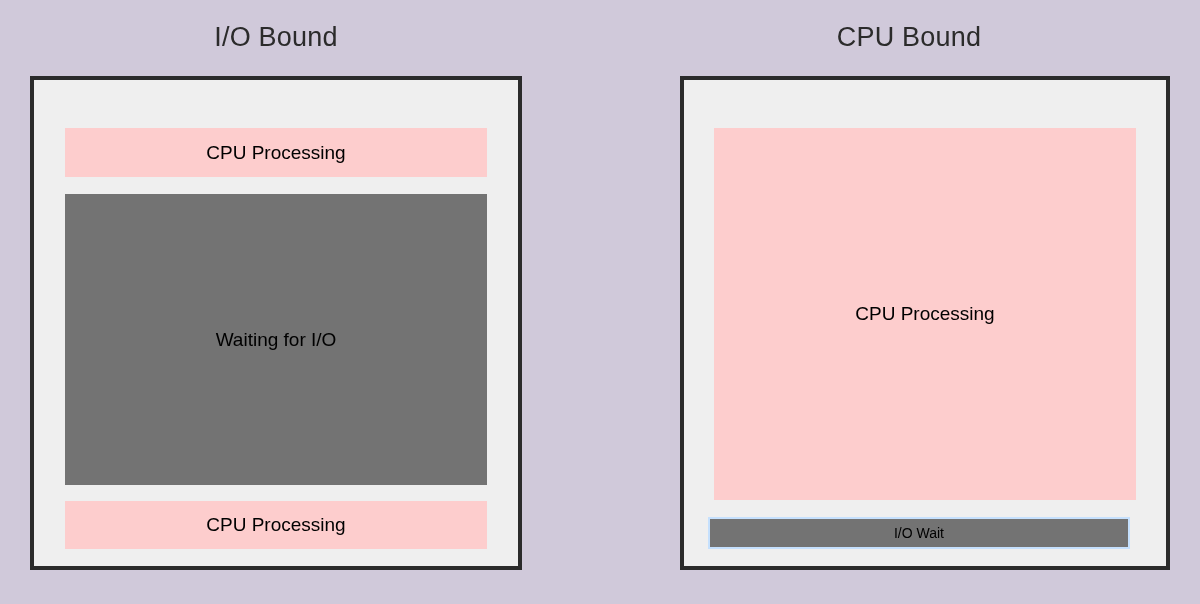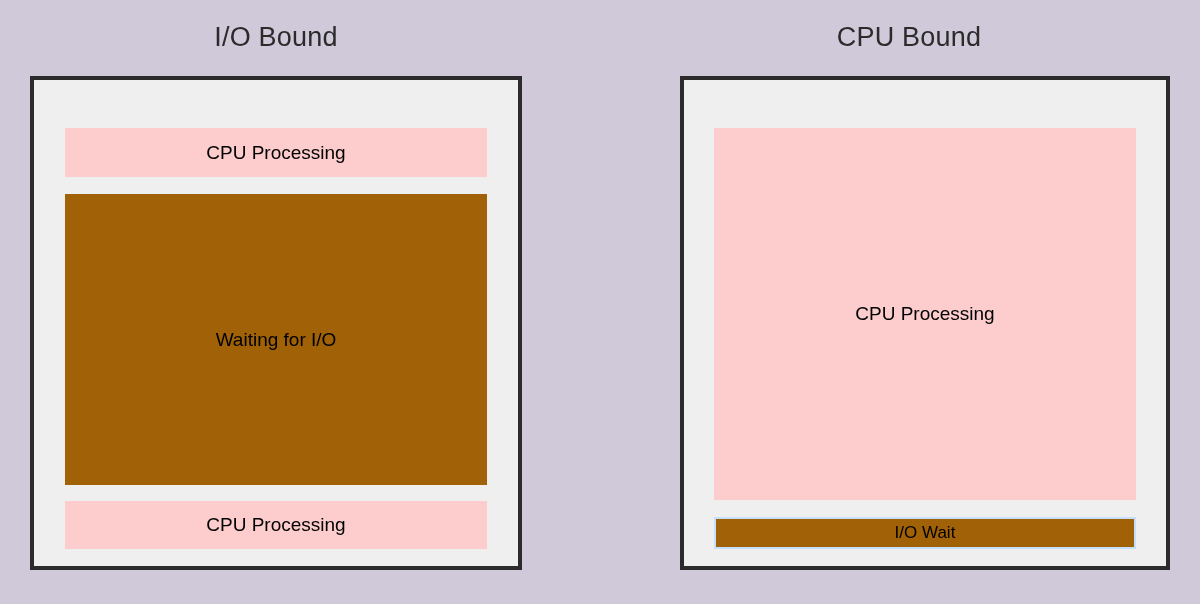--- a/index.html
+++ b/index.html
@@ -48,31 +48,31 @@
     box-sizing: border-box;
     display: flex;
     align-items: center;
     justify-content: center;
     font-size: 19px;
     color: #000000;
     white-space: nowrap;
     text-align: right;
   }
   .block.cpu { background: #fdcdcd; }
-  .block.io  { background: #a16207; }
+  .block.io  { background: #737373; }
   .block.io-bordered { border: 2px solid #c5e0fd; }
 
   
   #io-cpu-top    { left: 31px; top: 48px;  width: 422px; height: 49px; }
   #io-wait       { left: 31px; top: 114px; width: 422px; height: 291px; }
   #io-cpu-bottom { left: 31px; top: 421px; width: 422px; height: 48px; }
 
   
   #cpu-main  { left: 30px; top: 48px;  width: 422px; height: 372px; }
-  #cpu-iowait{ left: 30px; top: 437px; width: 422px; height: 32px; font-size: 17px; }
+  #cpu-iowait{ left: 24px; top: 437px; width: 422px; height: 32px; font-size: 14px; }
 </style>
 </head>
 <body>
 
 <div class="canvas">
 
   <div class="panel-title" id="title-io">I/O Bound</div>
 
   <div class="panel" id="panel-io">
     <div class="block cpu" id="io-cpu-top">

